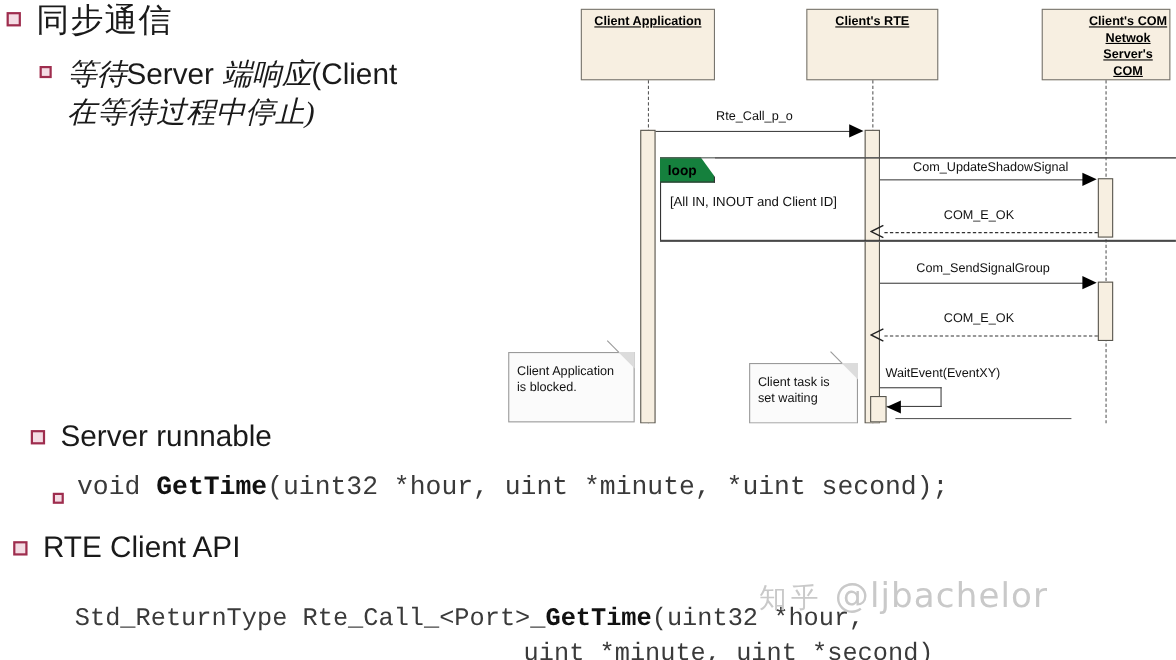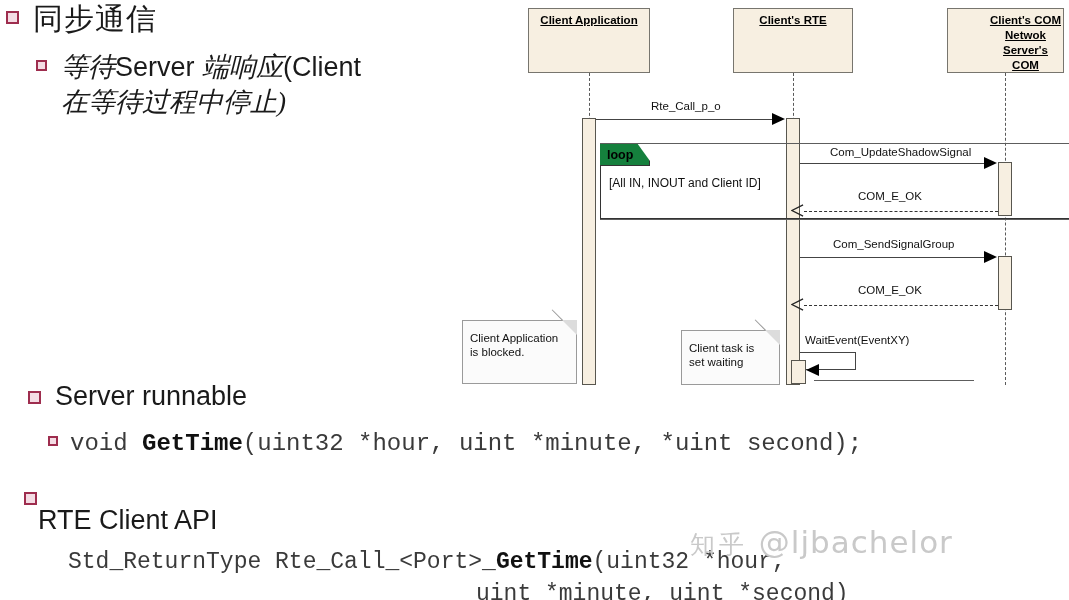--- a/index.html
+++ b/index.html
@@ -41,30 +41,30 @@
   .t-l2{
     font-size:27px;color:#1a1a1a;line-height:35px;
     margin-left:14px;
   }
   .t-l2 .serif{font-family:"Liberation Serif","DejaVu Serif",serif;font-style:italic;}
 
   #l3{left:28px;top:381px;}
   #l3 .bullet{margin-top:10px;}
   .t-l3{font-size:27px;color:#1a1a1a;line-height:31px;margin-left:14px;}
 
-  #l4{left:48px;top:430px;}
+  #l4{left:48px;top:430px;align-items:flex-end;}
   #l4 .bullet{margin-top:6px;}
   .code1{
     font-family:"Liberation Mono","DejaVu Sans Mono",monospace;
     font-size:24px;color:#3a3a3a;line-height:28px;margin-left:12px;
     white-space:nowrap;
   }
   .code1 b{color:#111;}
 
-  #l5{left:24px;top:482px;flex-direction:column;}
+  #l5{left:12px;top:482px;}
   #l5 .bullet{margin-top:10px;}
   .t-l5{font-size:27px;color:#1a1a1a;line-height:31px;margin-left:14px;}
 
   #code2{
     position:absolute;left:68px;top:546px;
     font-family:"Liberation Mono","DejaVu Sans Mono",monospace;
     font-size:23px;color:#3a3a3a;line-height:32px;white-space:nowrap;
   }
   #code2 b{color:#111;}
   #code2 .ln2{display:block;margin-left:408px;}

